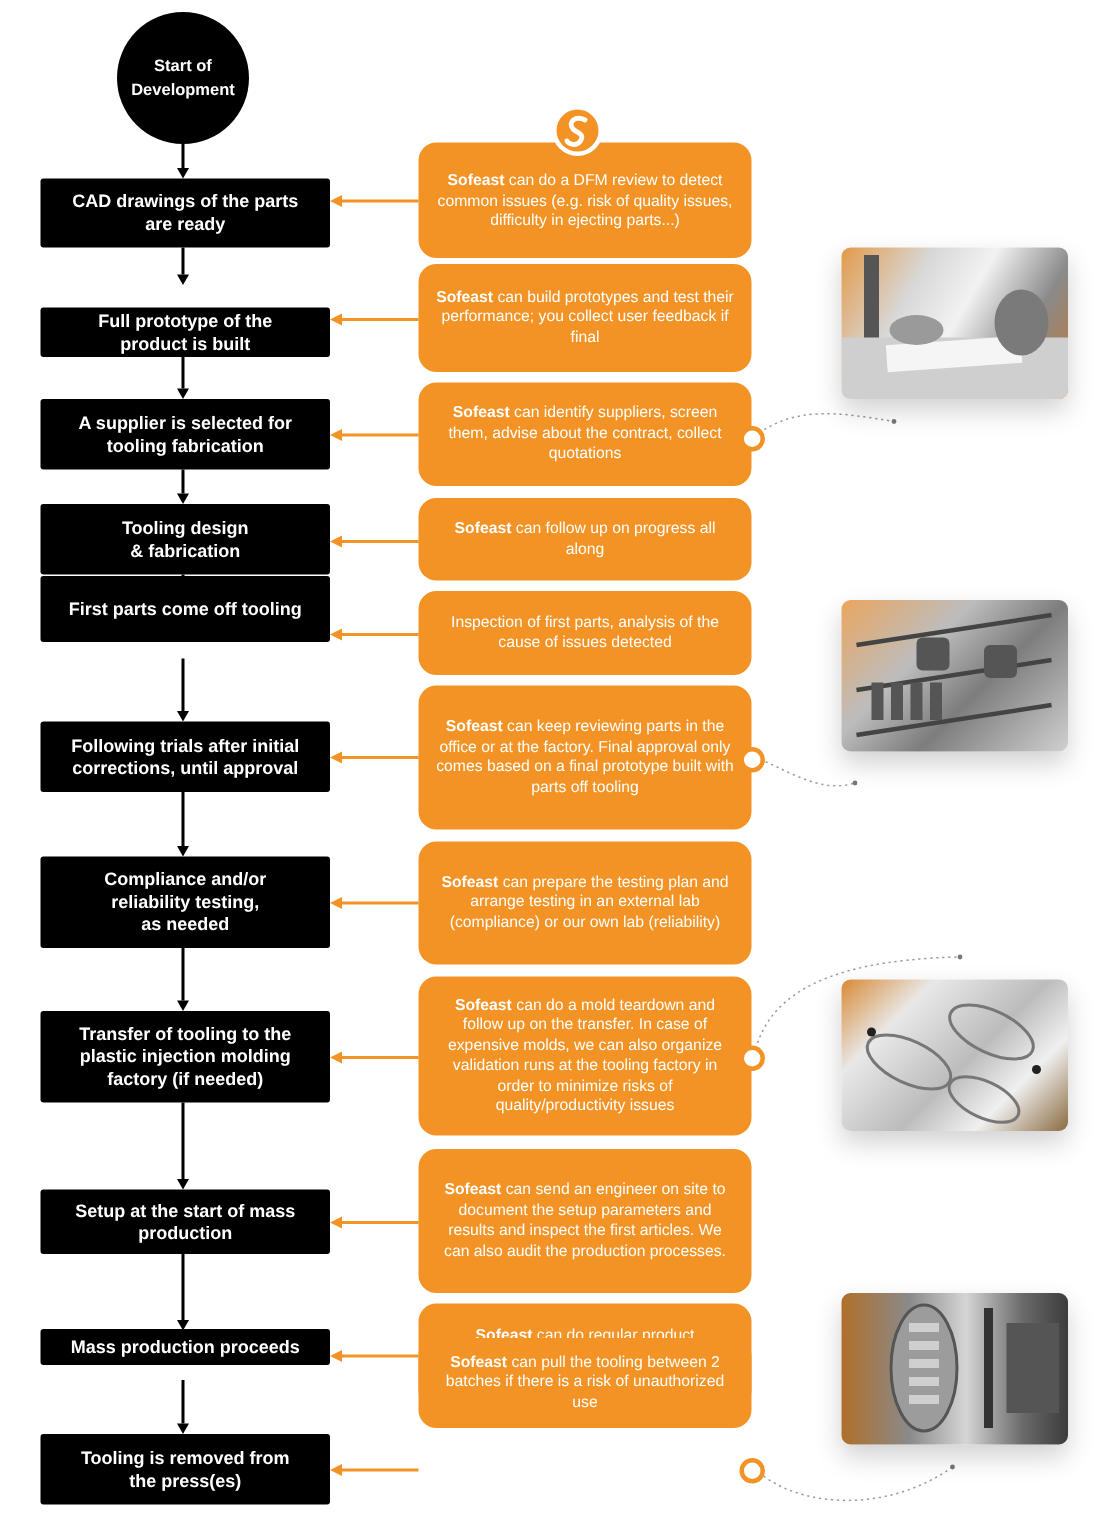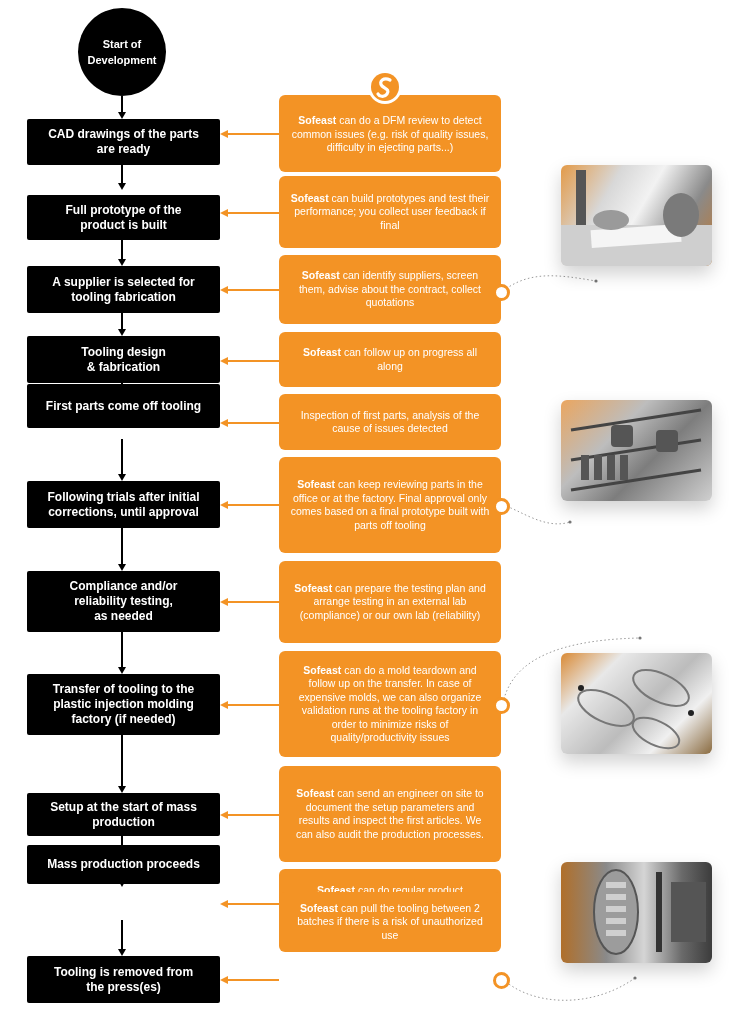--- a/index.html
+++ b/index.html
@@ -27,21 +27,21 @@
     border-top:7px solid #000;
   }
   .hline { position:absolute; left:227px; width:52px; height:2px; background:#f39325; }
   .hhead {
     position:absolute; left:220px; width:0; height:0;
     border-top:4px solid transparent; border-bottom:4px solid transparent;
     border-right:8px solid #f39325;
   }
   .note {
     position:absolute; left:279px; width:222px; background:#f39325; color:#fff;
-    border-radius:6px; display:flex; align-items:center; justify-content:center;
+    border-radius:12px; display:flex; align-items:center; justify-content:center;
     text-align:center; font-size:10.5px; line-height:13.5px;
     padding:8px 10px; box-sizing:border-box;
   }
   .note b { font-weight:bold; }
   .logo {
     position:absolute; left:368px; top:70px; width:34px; height:34px;
     border-radius:50%; background:#fff;
     display:flex; align-items:center; justify-content:center;
   }
   .knob {
@@ -95,38 +95,38 @@
 <div class="vhead" style="top:667px"></div>
 <div class="vline" style="top:735px;height:51px"></div>
 <div class="vhead" style="top:786px"></div>
 <div class="vline" style="top:836px;height:44px"></div>
 <div class="vhead" style="top:880px"></div>
 <div class="vline" style="top:920px;height:29px"></div>
 <div class="vhead" style="top:949px"></div>
 
 <div class="step" style="top:119px;height:46px"><span>CAD drawings of the parts
 are ready</span></div>
-<div class="step" style="top:195px;height:45px"><span>Full prototype of the
+<div class="step" style="top:205px;height:33px"><span>Full prototype of the
 product is built</span></div>
 <div class="step" style="top:266px;height:47px"><span>A supplier is selected for
 tooling fabrication</span></div>
 <div class="step" style="top:336px;height:47px"><span>Tooling design
 &amp; fabrication</span></div>
 <div class="step" style="top:384px;height:44px"><span>First parts come off tooling</span></div>
 <div class="step" style="top:481px;height:47px"><span>Following trials after initial
 corrections, until approval</span></div>
 <div class="step" style="top:571px;height:61px"><span>Compliance and/or
 reliability testing,
 as needed</span></div>
 <div class="step" style="top:674px;height:61px"><span>Transfer of tooling to the
 plastic injection molding
 factory (if needed)</span></div>
 <div class="step" style="top:793px;height:43px"><span>Setup at the start of mass
 production</span></div>
-<div class="step" style="top:845px;height:39px"><span>Mass production proceeds</span></div>
+<div class="step" style="top:886px;height:24px"><span>Mass production proceeds</span></div>
 <div class="step" style="top:956px;height:47px"><span>Tooling is removed from
 the press(es)</span></div>
 
 <div class="hline" style="top:133px"></div>
 <div class="hhead" style="top:130px"></div>
 <div class="hline" style="top:212px"></div>
 <div class="hhead" style="top:209px"></div>
 <div class="hline" style="top:289px"></div>
 <div class="hhead" style="top:286px"></div>
 <div class="hline" style="top:360px"></div>

